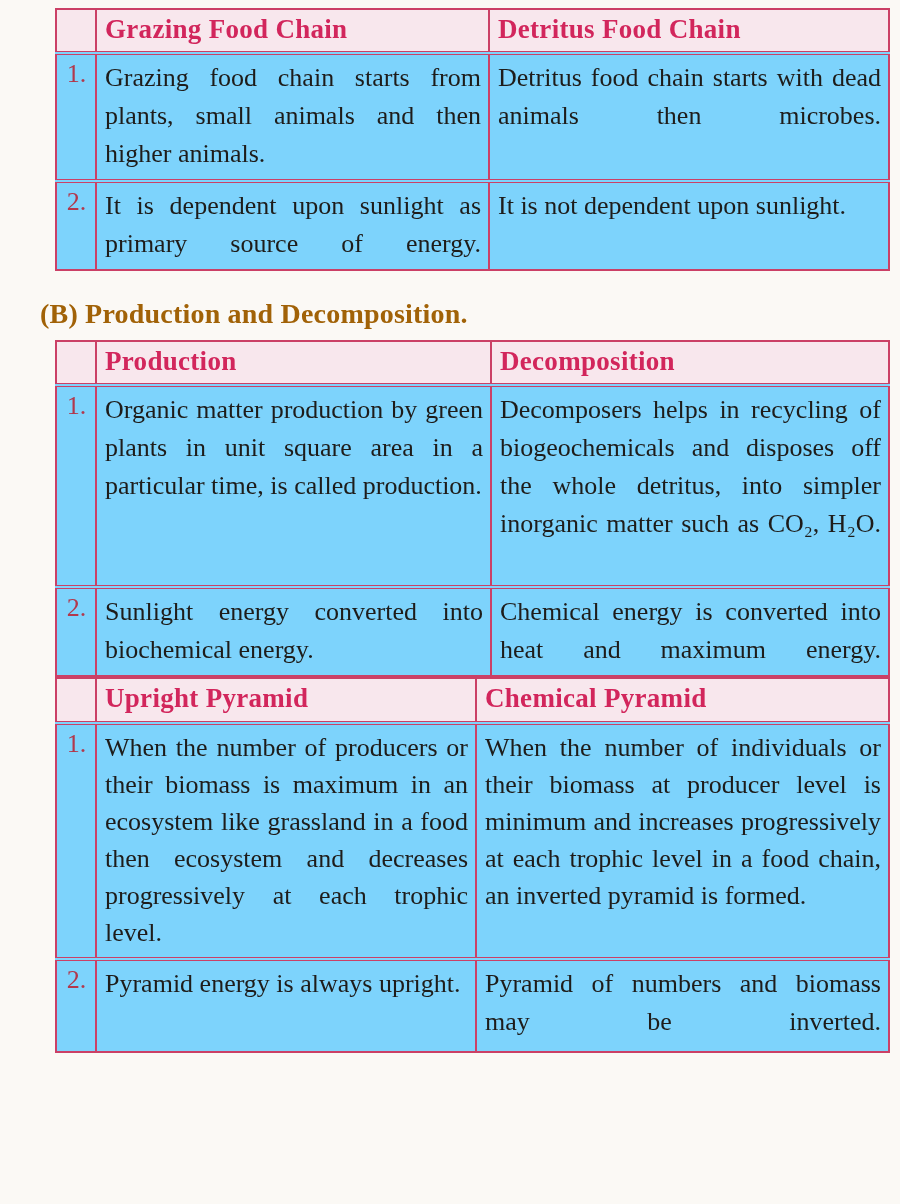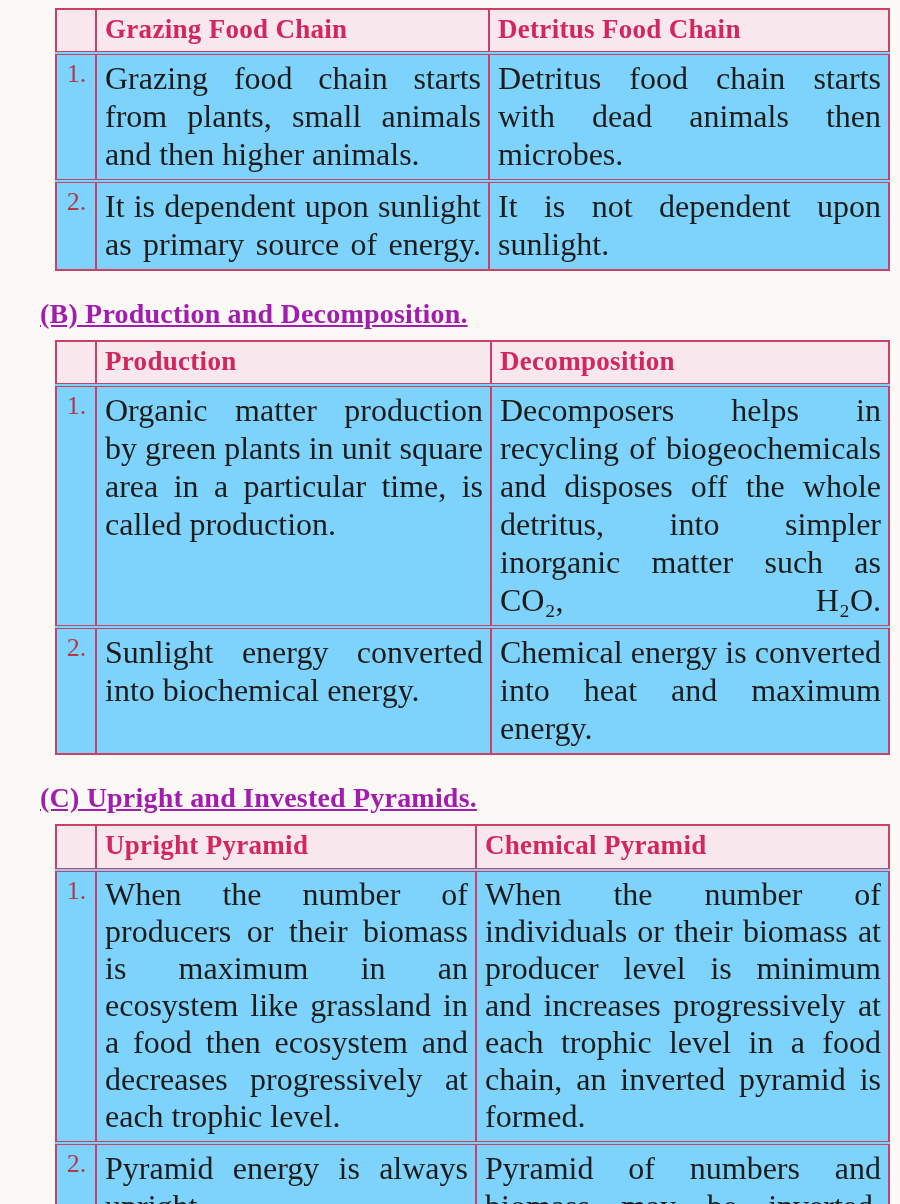--- a/index.html
+++ b/index.html
@@ -41,41 +41,40 @@
   }
   th.numhdr { background:#f8e7ed; }
 
   td.num {
     color:#b2384c;
     font-size:26px;
     text-align:center;
     padding:5px 2px;
   }
   td.body {
-    font-size:32px;
+    font-size:26px;
     line-height:38px;
     text-align:justify;
     hyphens:none;
   }
   td.body.t3 { line-height:37px; }
   .jl { text-align-last:justify; }
 
   
   td.chainL .l1 { font-size:24px; line-height:33px; white-space:nowrap; }
   td.chainL .l2 { display:flex; justify-content:space-between; font-size:23px; line-height:30px; padding-right:14px; }
   td.chainR .l1 { font-size:23px; line-height:33px; white-space:nowrap; }
   td.chainR .l2 { font-size:20.5px; line-height:30px; white-space:nowrap; }
 
   .sec {
     margin:25px 0 10px 40px;
     font-size:28px;
     font-weight:bold;
-    color:#a21caf;
+    color:#a16207;
     letter-spacing:0.2px;
-    text-decoration:underline;
   }
   #secB { margin-top:27px; }
   #secC { margin-top:27px; }
 
   
   #t1r1 td { height:112px; }
   #t1chain td { height:58px; }
   #t1r2 td { height:74px; }
   #t2hdr th { height:30px; }
   #t2r1 td { height:188px; }
@@ -138,21 +137,20 @@
         <td class="body jl">Decomposers helps in recycling of biogeochemicals and disposes off the whole detritus, into simpler inorganic matter such as CO₂, H₂O.</td>
       </tr>
       <tr id="t2r2">
         <td class="num">2.</td>
         <td class="body">Sunlight energy converted into biochemical energy.</td>
         <td class="body jl">Chemical energy is converted into heat and maximum energy.</td>
       </tr>
     </tbody>
   </table>
 
-  <div class="sec" id="secC">(C)  Upright and Invested Pyramids.</div>
 
   <table class="cmp">
     <colgroup>
         <col style="width:40px">
         <col style="width:380px">
         <col style="width:413px">
       </colgroup>
     <thead>
       <tr id="t3hdr">
         <th class="numhdr"></th>

